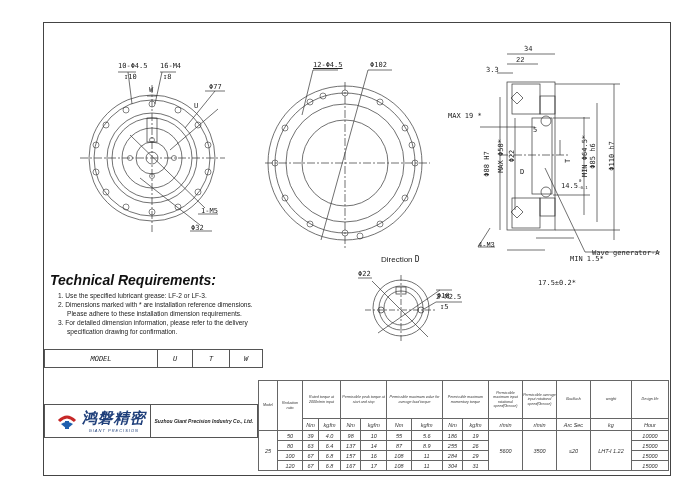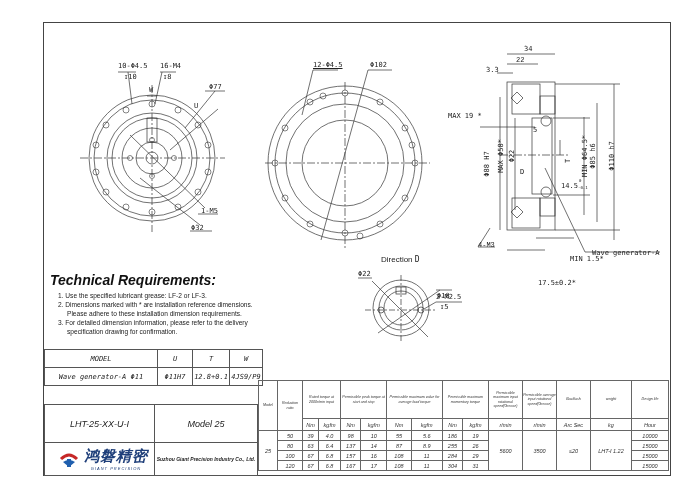--- a/index.html
+++ b/index.html
@@ -209,35 +209,25 @@
   </ul>
 
   <table class="mtab" style="left:44px;top:349px;width:219px;">
     <tbody>
         <tr>
       <td style="width:112px;">MODEL</td>
       <td style="width:34px;">U</td>
       <td style="width:36px;">T</td>
       <td>W</td>
     </tr>
-    <tr>
-      <td>Wave generator-A Φ11</td>
-      <td>Φ11H7</td>
-      <td>12.8+0.1</td>
-      <td>4JS9/P9</td>
-    </tr>
   </tbody>
     </table>
 
   <table class="mt2" style="left:44px;top:404px;width:214px;">
     <tbody>
-        <tr>
-      <td style="width:107px;height:35px;font-size:9px;">LHT-25-XX-U-I</td>
-      <td style="font-size:9px;">Model 25</td>
-    </tr>
     <tr>
       <td style="height:30px;padding-left:8px;">
         <div style="display:flex;align-items:center;justify-content:center;gap:4px;">
           <svg width="22" height="18">
             <path d="M3 9 Q11 1 19 9" stroke="#c62828" stroke-width="3" fill="none"></path>
             <path d="M5 12 Q11 8 17 12 L11 17 Z" fill="#1f5fae"></path>
             <rect x="9" y="9" width="4" height="8" fill="#1f5fae"></rect>
           </svg>
           <div>
             <div class="logo-cn">鸿磐精密</div>

